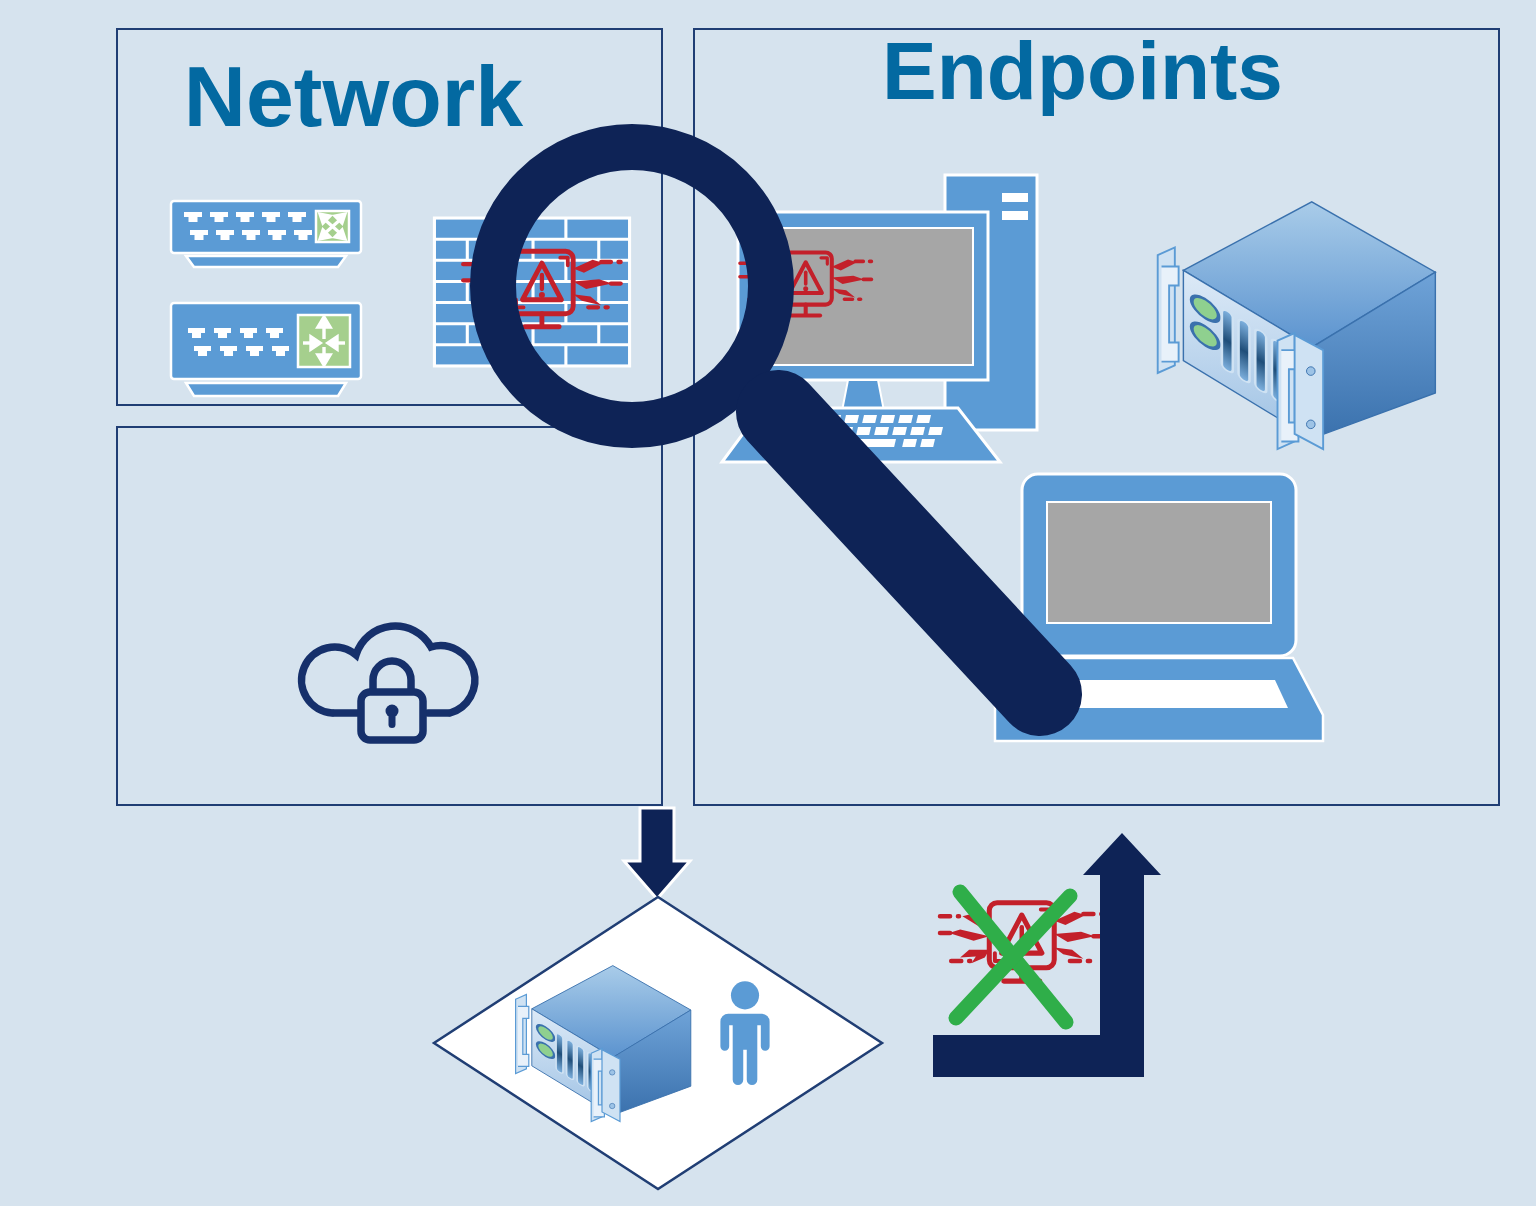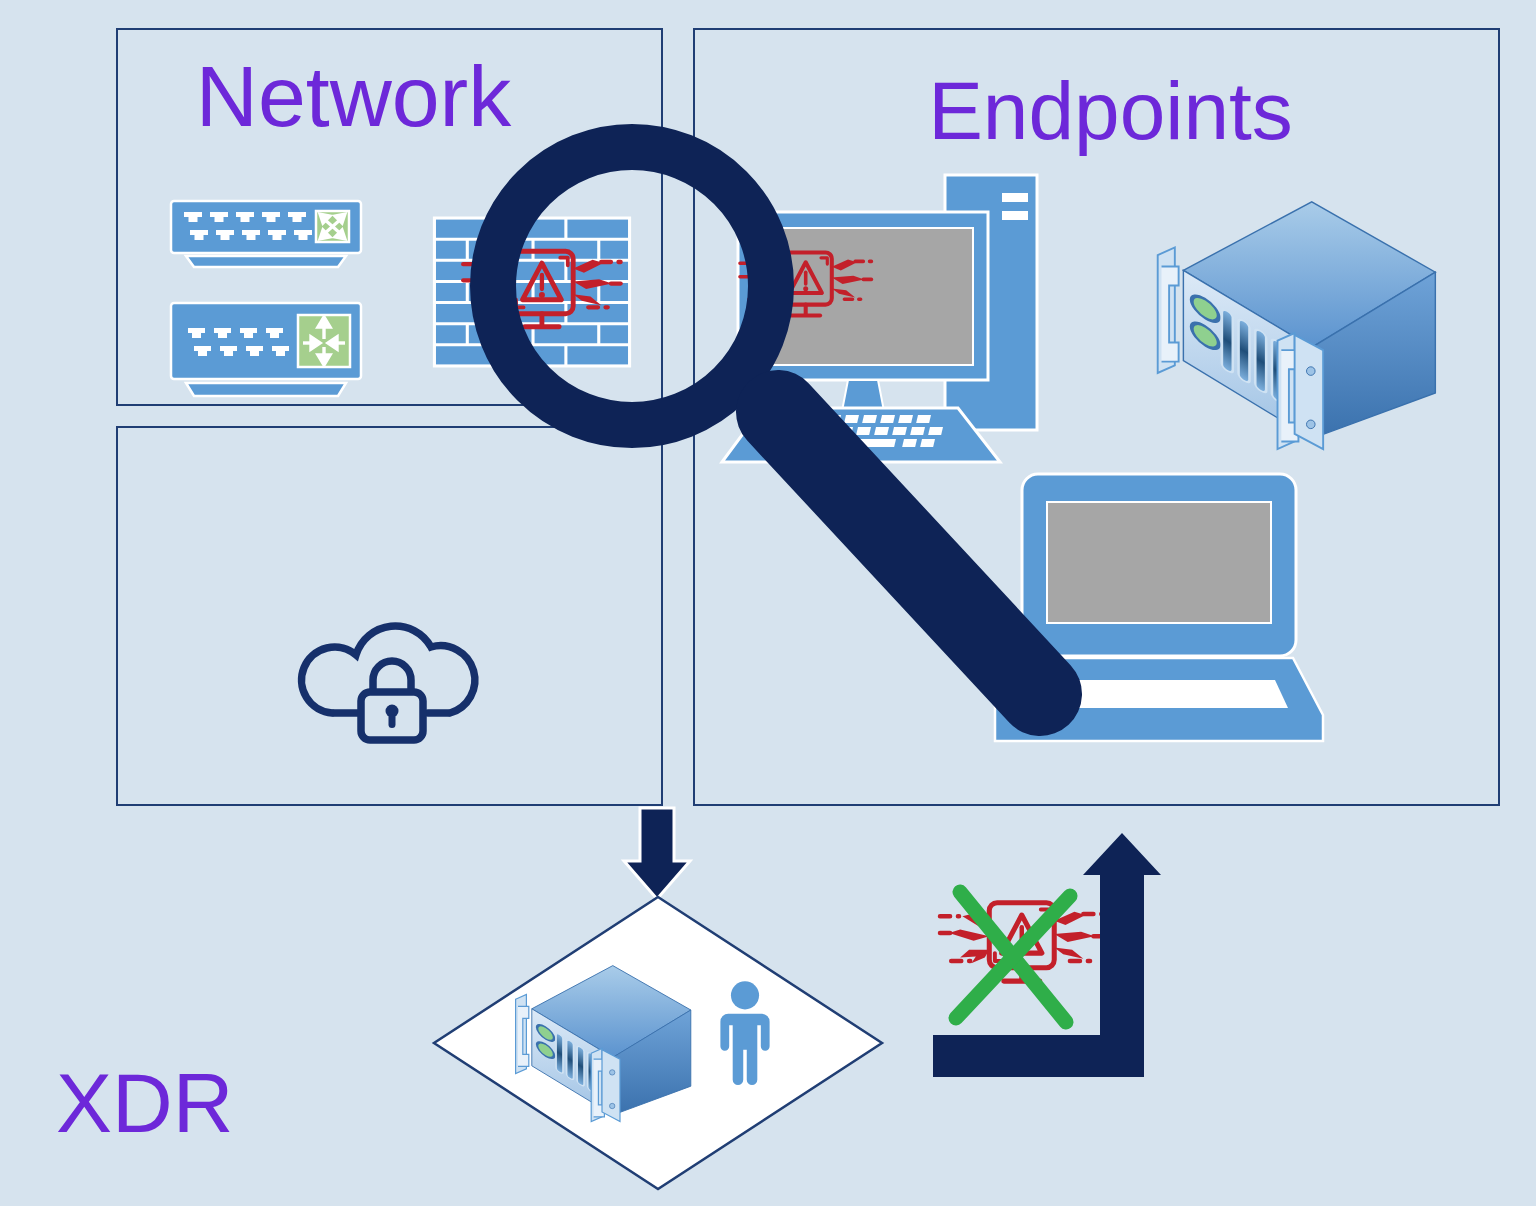--- a/index.html
+++ b/index.html
@@ -2,23 +2,23 @@
 <html><head>
 <meta charset="utf-8">
 <style>
   html,body{margin:0;padding:0;background:#d6e3ee;}
   .canvas{position:relative;width:1536px;height:1206px;background:#d6e3ee;overflow:hidden;
           font-family:"Liberation Sans", sans-serif;}
   .box{position:absolute;border:2px solid #203e74;box-sizing:border-box;background:transparent;}
   .box-network{left:116px;top:28px;width:547px;height:378px;}
   .box-cloud{left:116px;top:426px;width:547px;height:380px;}
   .box-endpoints{left:693px;top:28px;width:807px;height:778px;}
-  .title{position:absolute;color:#6d28d9;line-height:1.2;text-align:center;white-space:nowrap;}
+  .title{position:absolute;color:#0369a1;line-height:1.2;text-align:center;white-space:nowrap;font-weight:bold;}
   .t-network{left:80px;top:45px;width:547px;font-size:86px;}
-  .t-endpoints{left:707px;top:22px;width:807px;font-size:82px;margin-top:40px;}
+  .t-endpoints{left:679px;top:22px;width:807px;font-size:82px;}
   .t-cloud{left:80px;top:483px;width:547px;font-size:86px;}
   .t-xdr{left:56px;top:1053px;width:300px;font-size:84px;text-align:left;}
   .abs{position:absolute;}
   svg{display:block;overflow:visible;}
   .mag{z-index:50;pointer-events:none;}
 </style>
 </head>
 <body>
 
 <div class="canvas">
@@ -92,21 +92,20 @@
       </g>
     </defs>
   </svg>
 
   <div class="box box-network"></div>
   <div class="box box-cloud"></div>
   <div class="box box-endpoints"></div>
 
   <div class="title t-network">Network</div>
   <div class="title t-endpoints">Endpoints</div>
-  <div class="title t-xdr">XDR</div>
 
   <svg class="abs" style="left:170px;top:200px" width="196" height="70" viewBox="0 0 196 70">
     <rect x="1" y="1" width="190" height="52" rx="3" fill="#5b9bd5" stroke="#fff" stroke-width="2.5"></rect>
     <polygon points="16,56 176,56 168,67 24,67" fill="#5b9bd5" stroke="#fff" stroke-width="2.5"></polygon>
     <g fill="#fff">
       <path d="M14,12 h18 v5 h-4.5 v5 h-9 v-5 h-4.5 z"></path>
         <path d="M40,12 h18 v5 h-4.5 v5 h-9 v-5 h-4.5 z"></path>
       <path d="M66,12 h18 v5 h-4.5 v5 h-9 v-5 h-4.5 z"></path>
         <path d="M92,12 h18 v5 h-4.5 v5 h-9 v-5 h-4.5 z"></path>
       <path d="M118,12 h18 v5 h-4.5 v5 h-9 v-5 h-4.5 z"></path>

